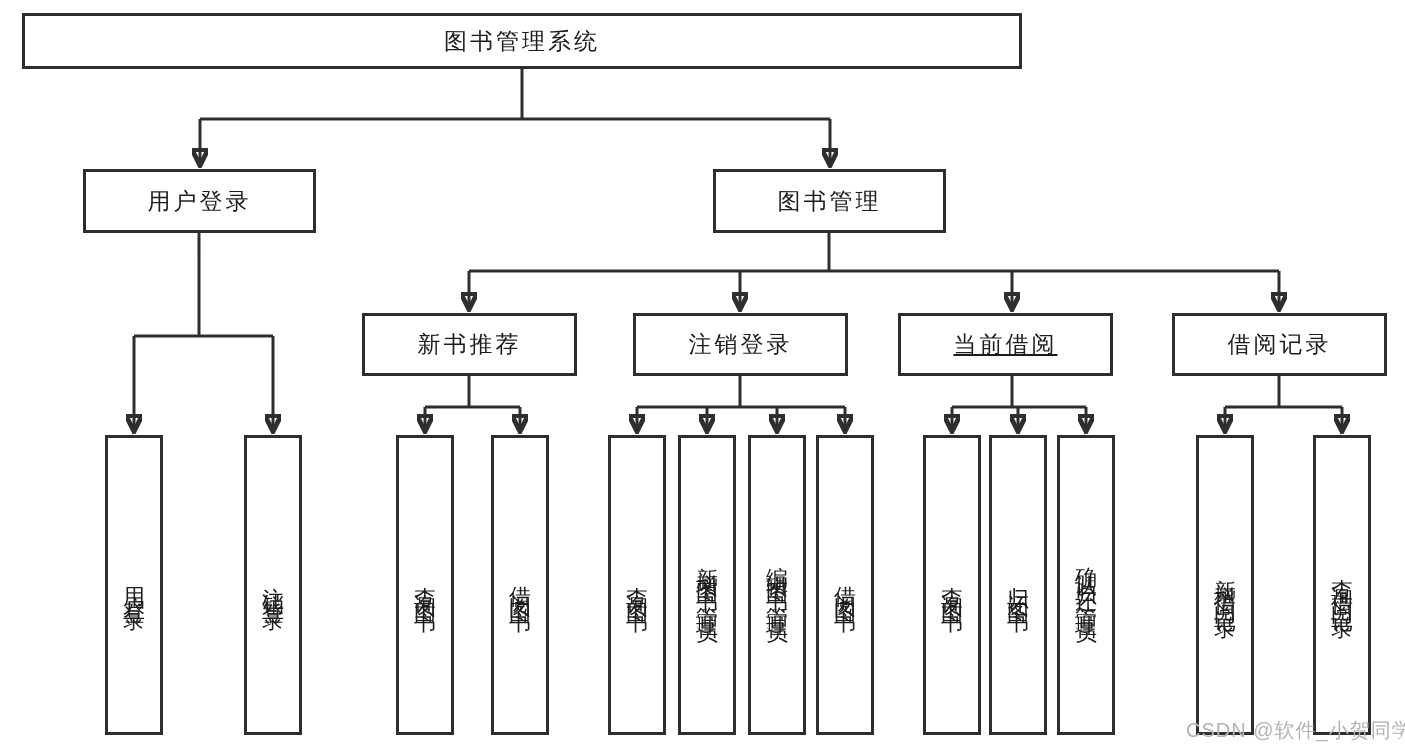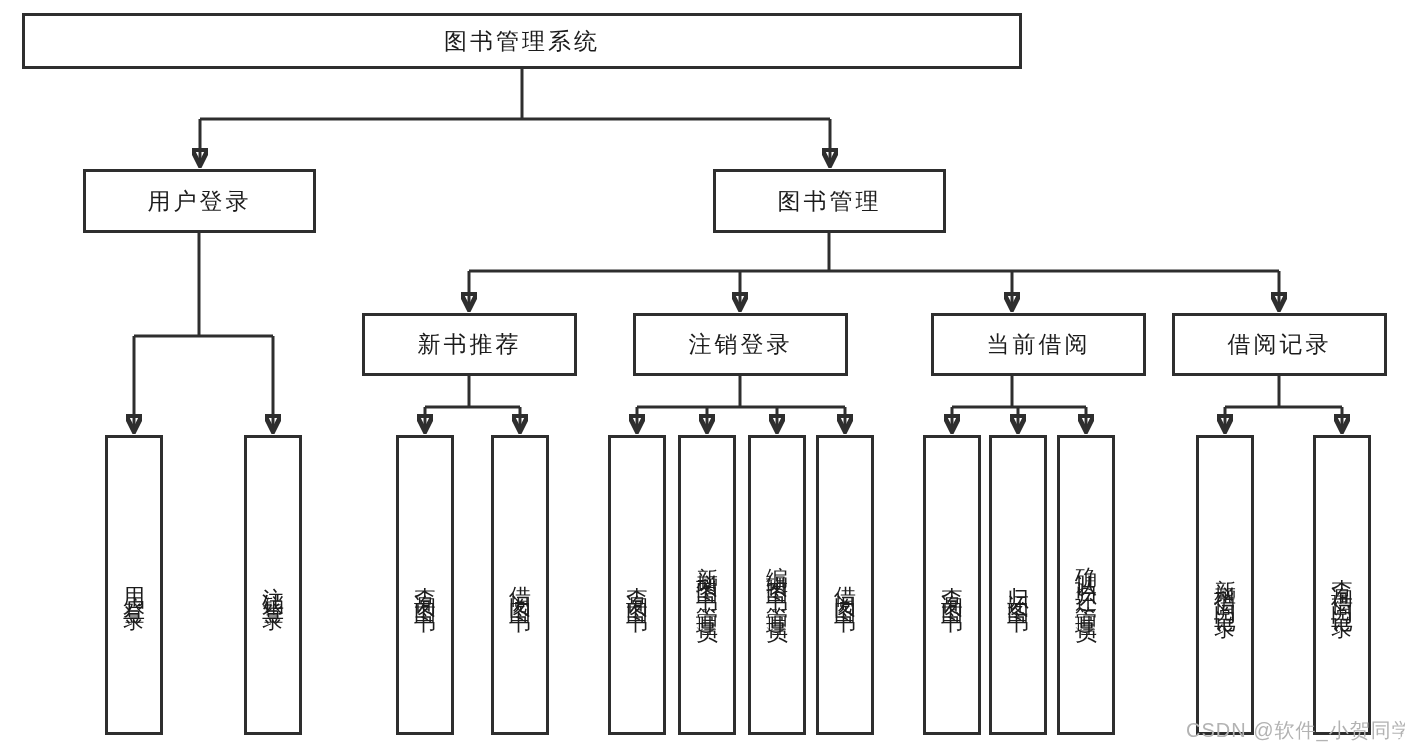--- a/index.html
+++ b/index.html
@@ -49,21 +49,21 @@
   }
   
   #n-root  { left: 22px;  top: 13px;  width: 1000px; height: 56px; }
   
   #n-lv2-0 { left: 83px;  top: 169px; width: 233px; height: 64px; }
   #n-lv2-1 { left: 713px; top: 169px; width: 233px; height: 64px; }
   
   .lv3 { top: 313px; width: 215px; height: 63px; }
   #n-lv3-0 { left: 362px;  }
   #n-lv3-1 { left: 633px;  }
-  #n-lv3-2 { left: 931px;  }
+  #n-lv3-2 { left: 898px; text-decoration: underline;  }
   #n-lv3-3 { left: 1172px; }
   
   .leaf { top: 435px; width: 58px; height: 300px; }
   #n-leaf-0  { left: 105px;  }
   #n-leaf-1  { left: 244px;  }
   #n-leaf-2  { left: 396px;  }
   #n-leaf-3  { left: 491px;  }
   #n-leaf-4  { left: 608px;  }
   #n-leaf-5  { left: 678px;  }
   #n-leaf-6  { left: 748px;  }

